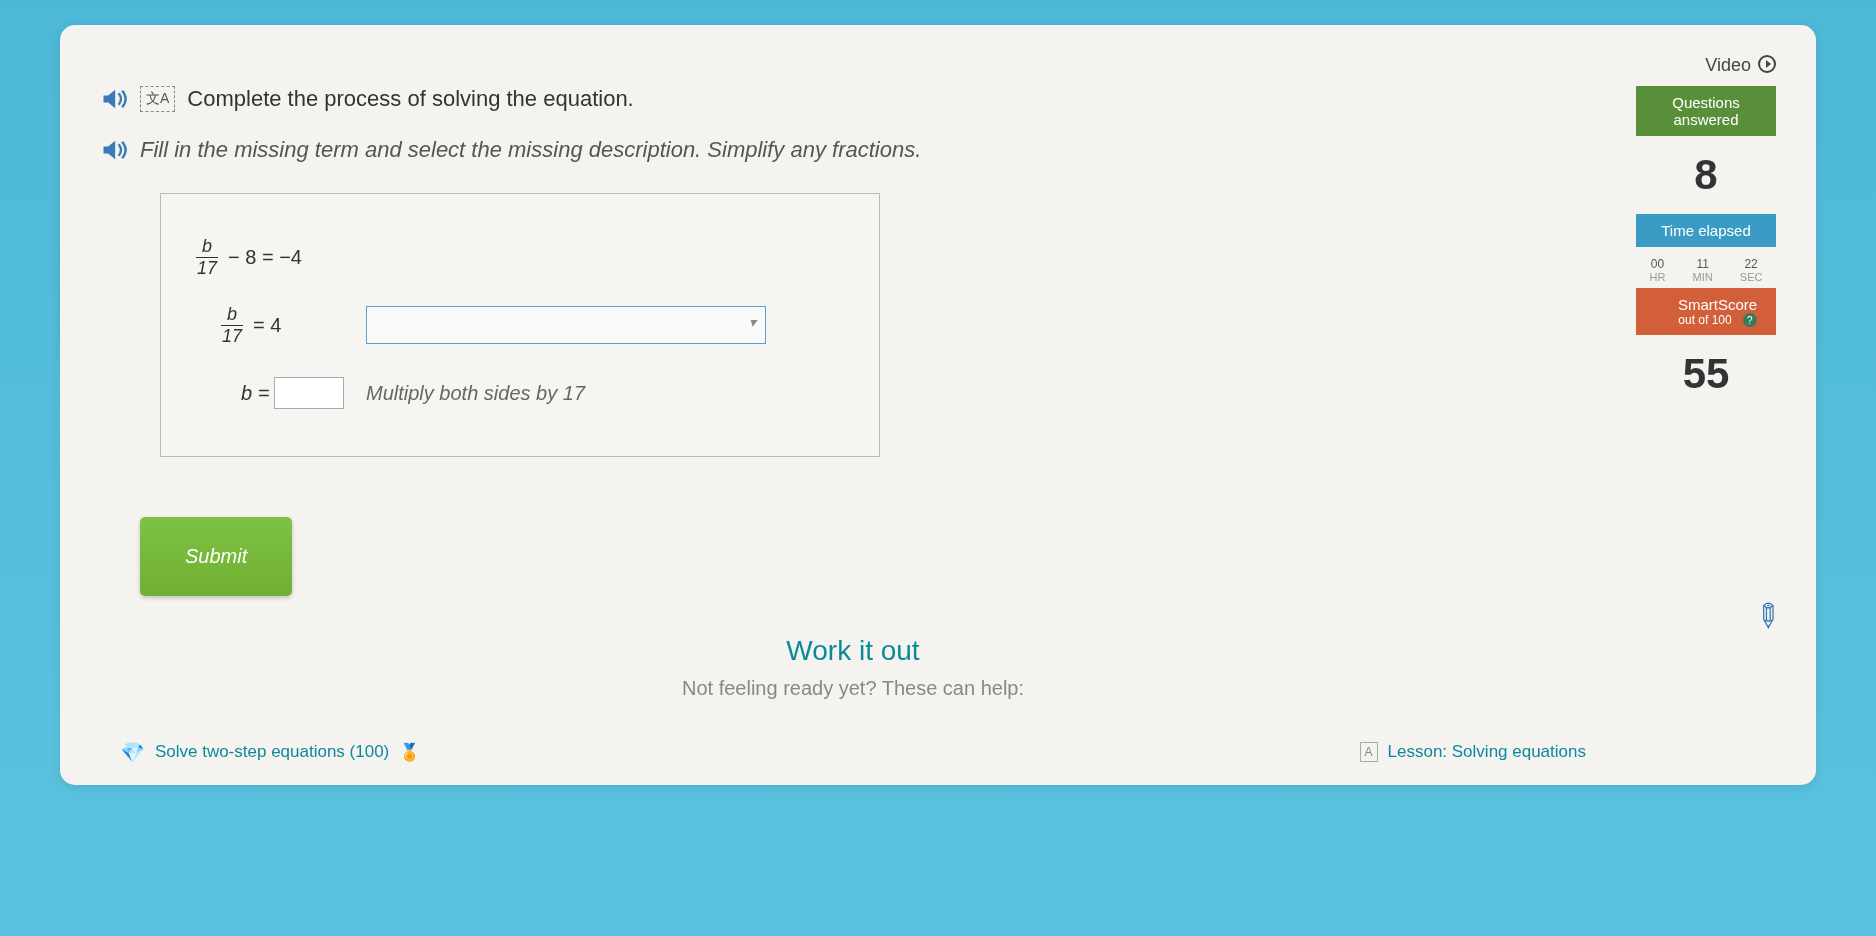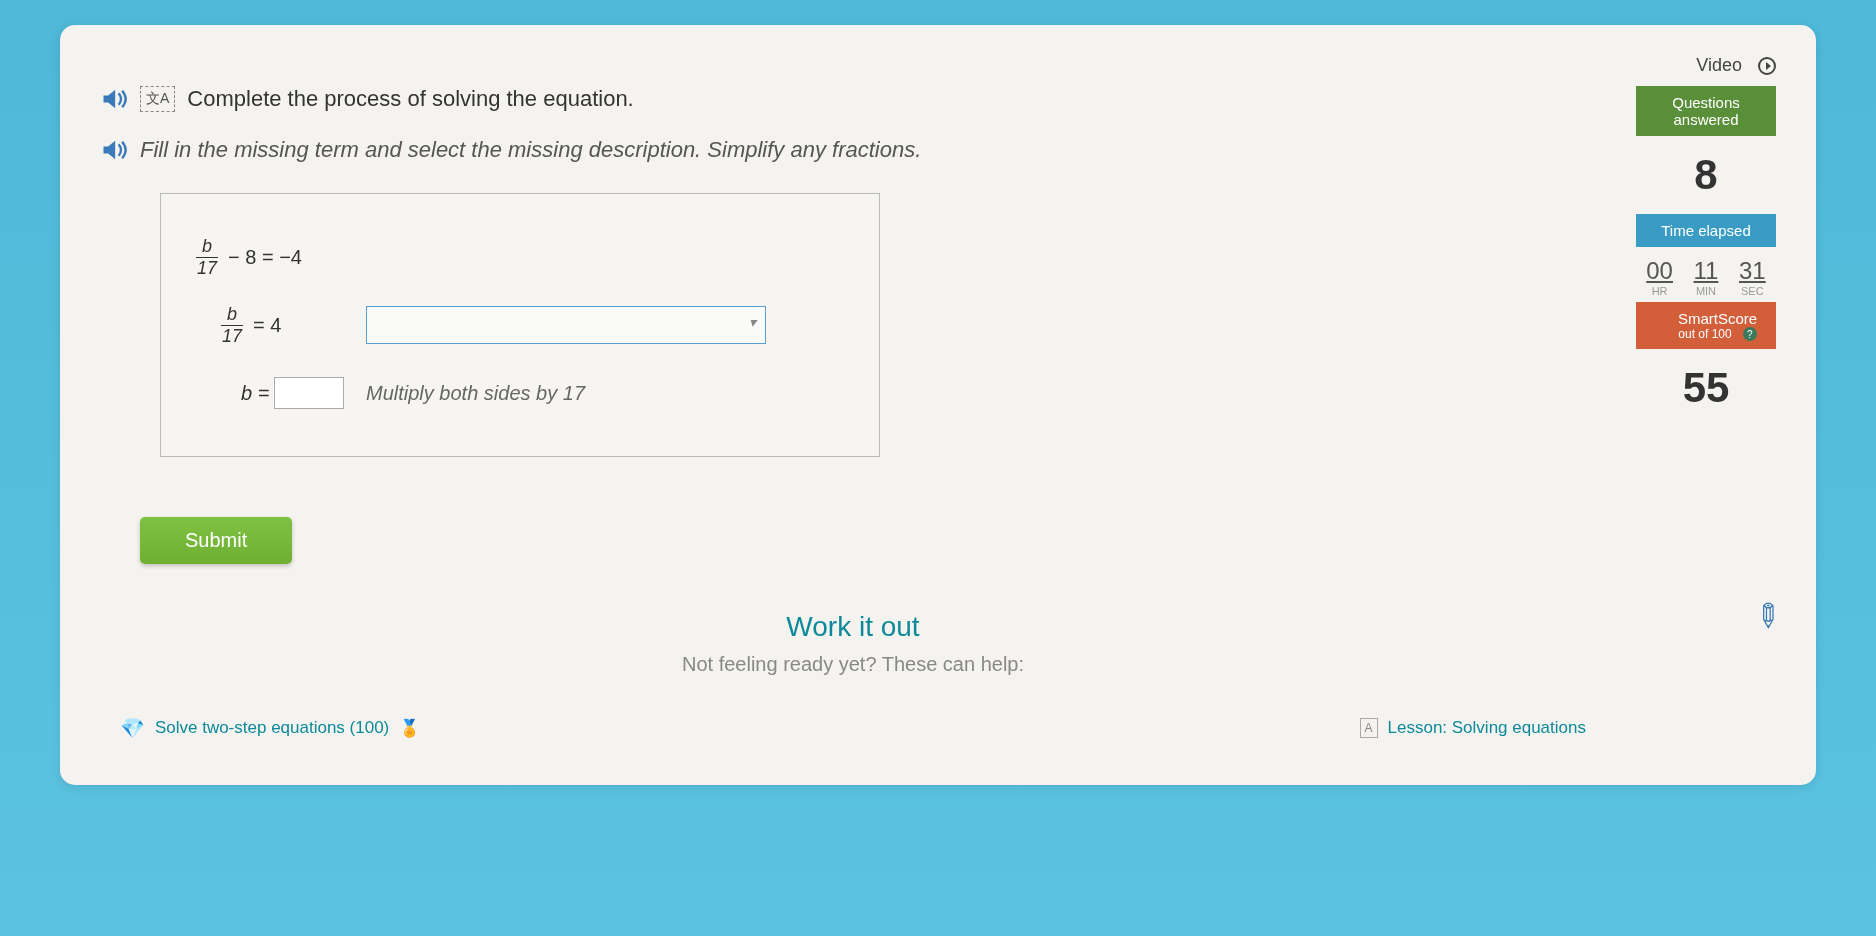--- a/index.html
+++ b/index.html
@@ -25,22 +25,22 @@
       display: flex;
       justify-content: flex-end;
       align-items: center;
       gap: 15px;
       margin-bottom: 10px;
     }
     .video-link {
       color: #444;
       font-size: 18px;
       display: flex;
-      align-items: center;
-      gap: 16px;
+      align-items: flex-start;
+      gap: 7px;
       cursor: pointer;
     }
     .video-link .play-circle {
       width: 18px;
       height: 18px;
       border: 2px solid #444;
       border-radius: 50%;
       display: flex;
       align-items: center;
       justify-content: center;
@@ -178,25 +178,26 @@
     }
     .b-equals {
       font-style: italic;
       margin-left: 55px;
     }
     .submit-btn {
       background: linear-gradient(180deg, #7fc142 0%, #6fb032 100%);
       color: #fff;
       border: none;
       border-radius: 5px;
-      padding: 12px 45px;
-      font-size: 20px;
-      margin: 60px 0 12px 40px;
+      padding: 28px 45px;
+      font-size: 20px;
+      margin: 60px 0 4px 40px;
       cursor: pointer;
       box-shadow: 0 2px 4px rgba(0,0,0,0.2);
+      font-style: italic;
     }
     .footer-section {
       text-align: center;
       margin-top: 35px;
     }
     .work-it-out {
       color: #0c8a9a;
       font-size: 28px;
       cursor: pointer;
       margin-bottom: 10px;
@@ -251,23 +252,22 @@
     }
     .time-row {
       display: flex;
       justify-content: space-around;
       padding: 10px 0 5px 0;
     }
     .time-unit {
       text-align: center;
     }
     .time-num {
-      font-size: 24px;
+      font-size: 12px;
       color: #555;
-      text-decoration: underline;
     }
     .time-label {
       font-size: 11px;
       color: #999;
     }
     .smartscore-sub {
       font-size: 12px;
       color: #fff;
       display: flex;
       align-items: center;
@@ -404,21 +404,21 @@
         <div class="time-row">
           <div class="time-unit">
             <div class="time-num">00</div>
             <div class="time-label">HR</div>
           </div>
           <div class="time-unit">
             <div class="time-num">11</div>
             <div class="time-label">MIN</div>
           </div>
           <div class="time-unit">
-            <div class="time-num">31</div>
+            <div class="time-num">22</div>
             <div class="time-label">SEC</div>
           </div>
         </div>
       </div>
 
       <div class="stat-box">
         <div class="stat-header orange">
           <div>SmartScore</div>
           <div class="smartscore-sub">
             <span>out of 100</span>

